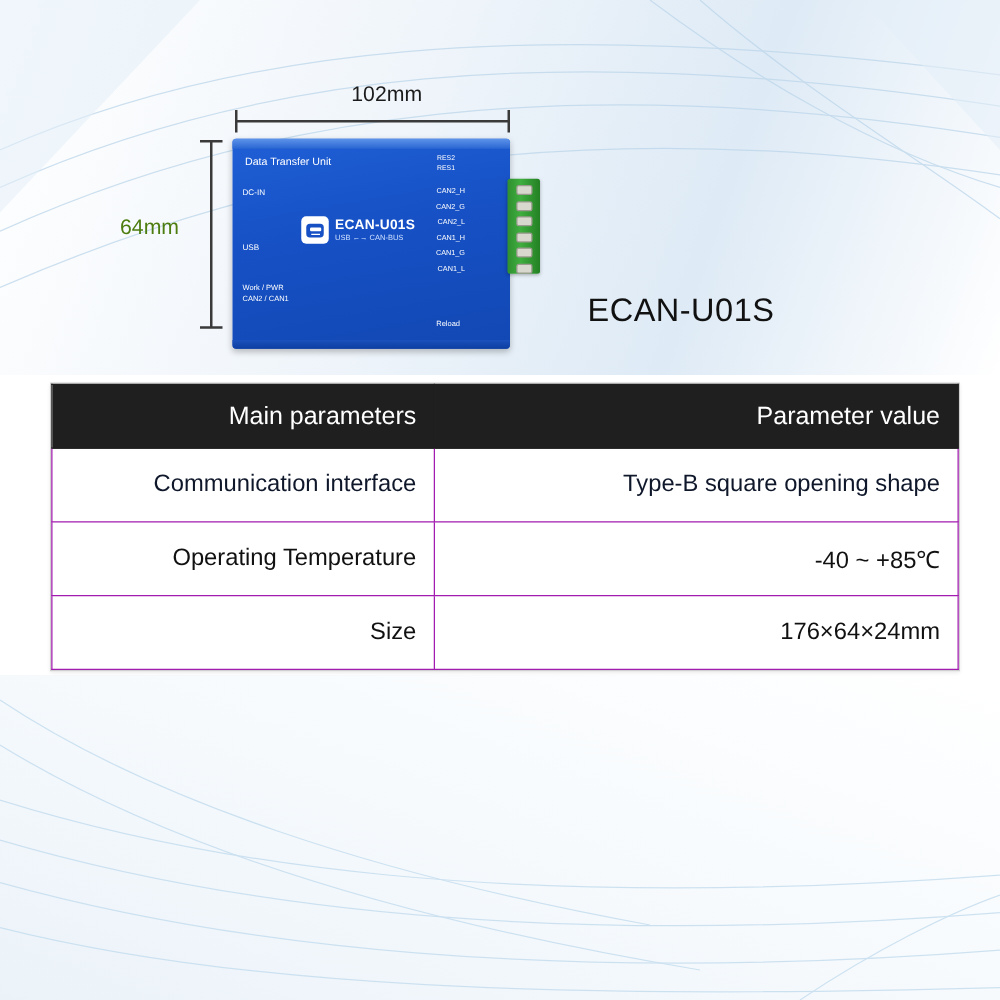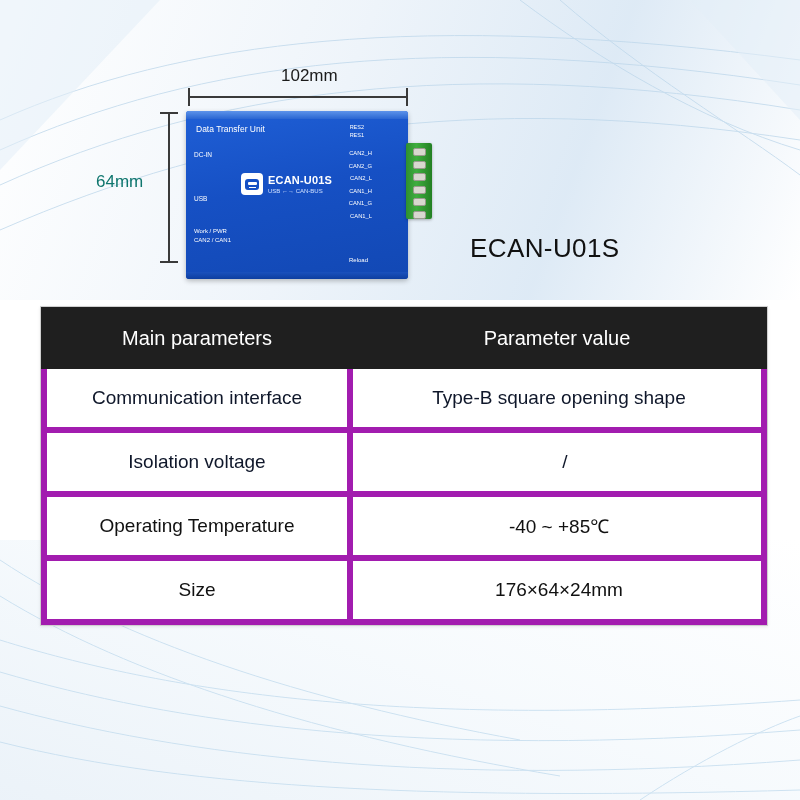--- a/index.html
+++ b/index.html
@@ -55,21 +55,21 @@
     position: absolute;
     left: 250px; top: 66px;
     font-size: 17px;
     color: #1b1b1b;
     margin-left: 31px;
   }
   .dim-left-label {
     position: absolute;
     left: 96px; top: 172px;
     font-size: 17px;
-    color: #0f766e;
+    color: #4d7c0f;
     text-align: right;
   }
 
   .product-name {
     position: absolute;
     left: 470px; top: 233px;
     font-size: 26px;
     color: #111111;
     letter-spacing: .4px;
   }
@@ -232,22 +232,22 @@
     background: #ffffff;
     border: 1px solid #cfcfcf;
     box-shadow: 0 1px 3px rgba(0,0,0,.08);
   }
   table.params {
     border-collapse: collapse;
     width: 100%;
     table-layout: fixed;
   }
   table.params th, table.params td {
-    border: 6px solid #a21caf;
-    text-align: center;
+    border: 1px solid #a21caf;
+    text-align: right;
     padding: 0 14px;
     height: 58px;
     font-size: 19px;
     font-weight: normal;
     color: #111111;
     vertical-align: middle;
   }
   table.params thead th {
     background: #1f1f1f;
     color: #ffffff;
@@ -360,24 +360,20 @@
         <th>Main parameters</th>
         <th>Parameter value</th>
       </tr>
     </thead>
     <tbody>
       <tr>
         <td class="red">Communication interface</td>
         <td class="red-v val">Type-B square opening shape</td>
       </tr>
       <tr>
-        <td class="red">Isolation voltage</td>
-        <td class="red-v val-indent">/</td>
-      </tr>
-      <tr>
         <td>Operating Temperature</td>
         <td class="val">-40 ~ +85℃</td>
       </tr>
       <tr>
         <td>Size</td>
         <td class="val">176×64×24mm</td>
       </tr>
     </tbody>
   </table>
 </div>

